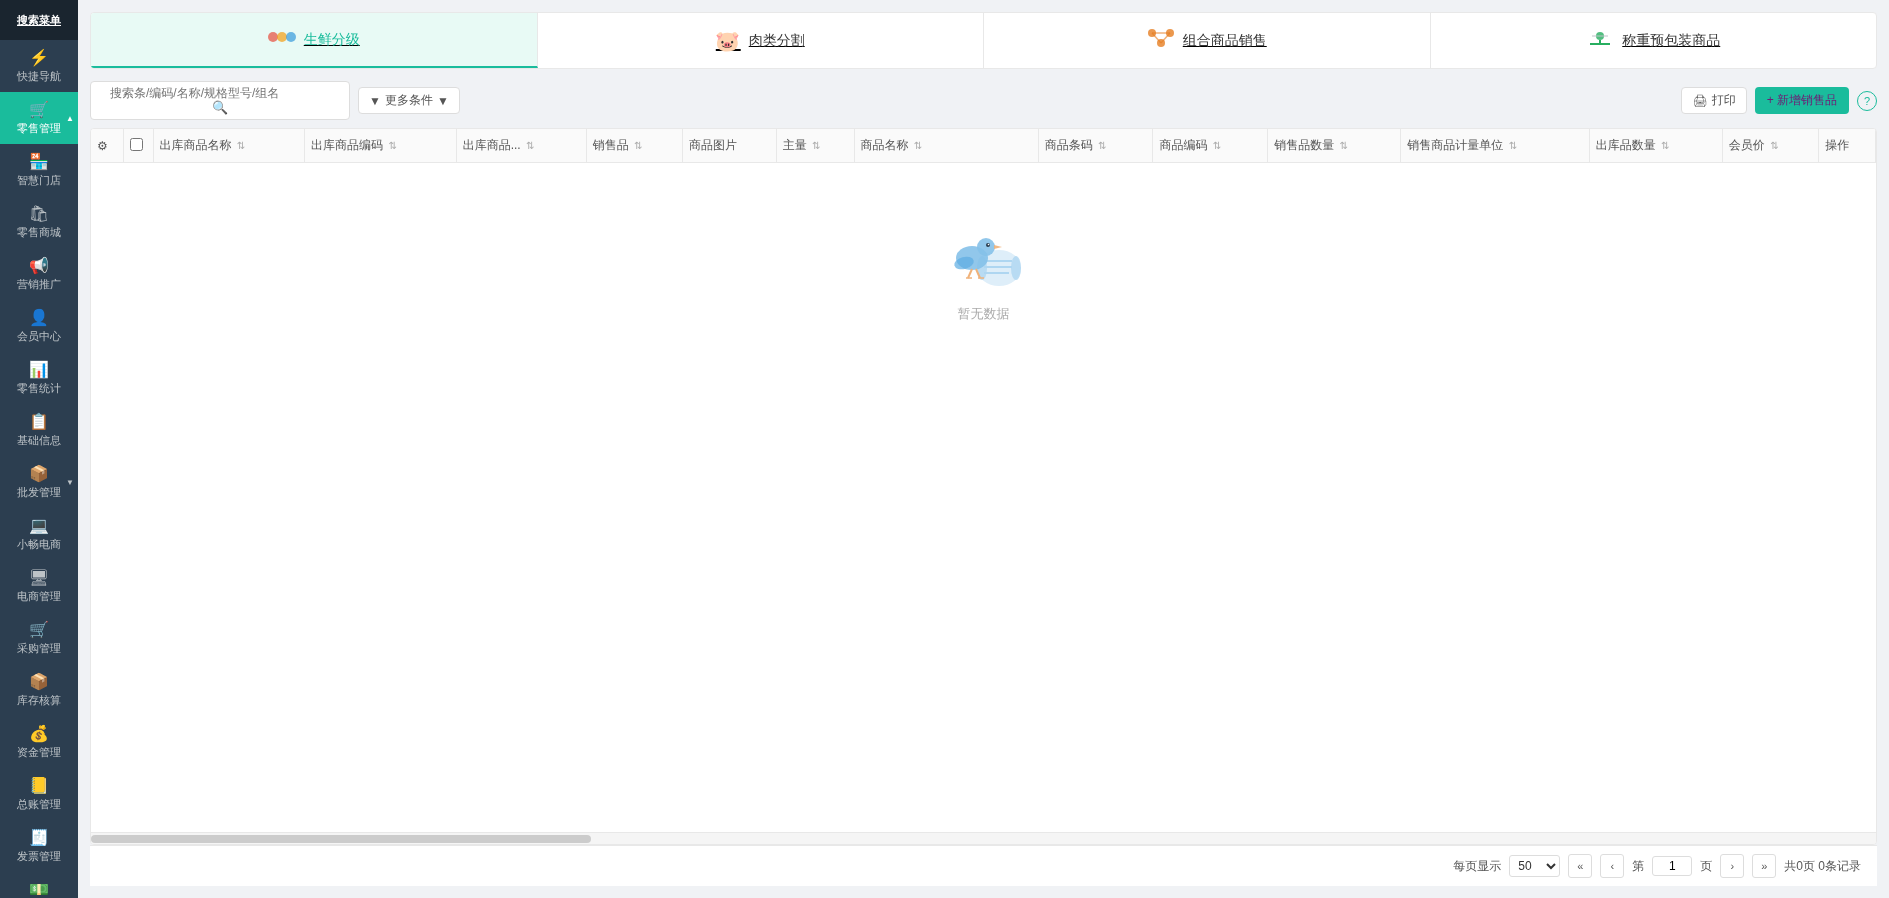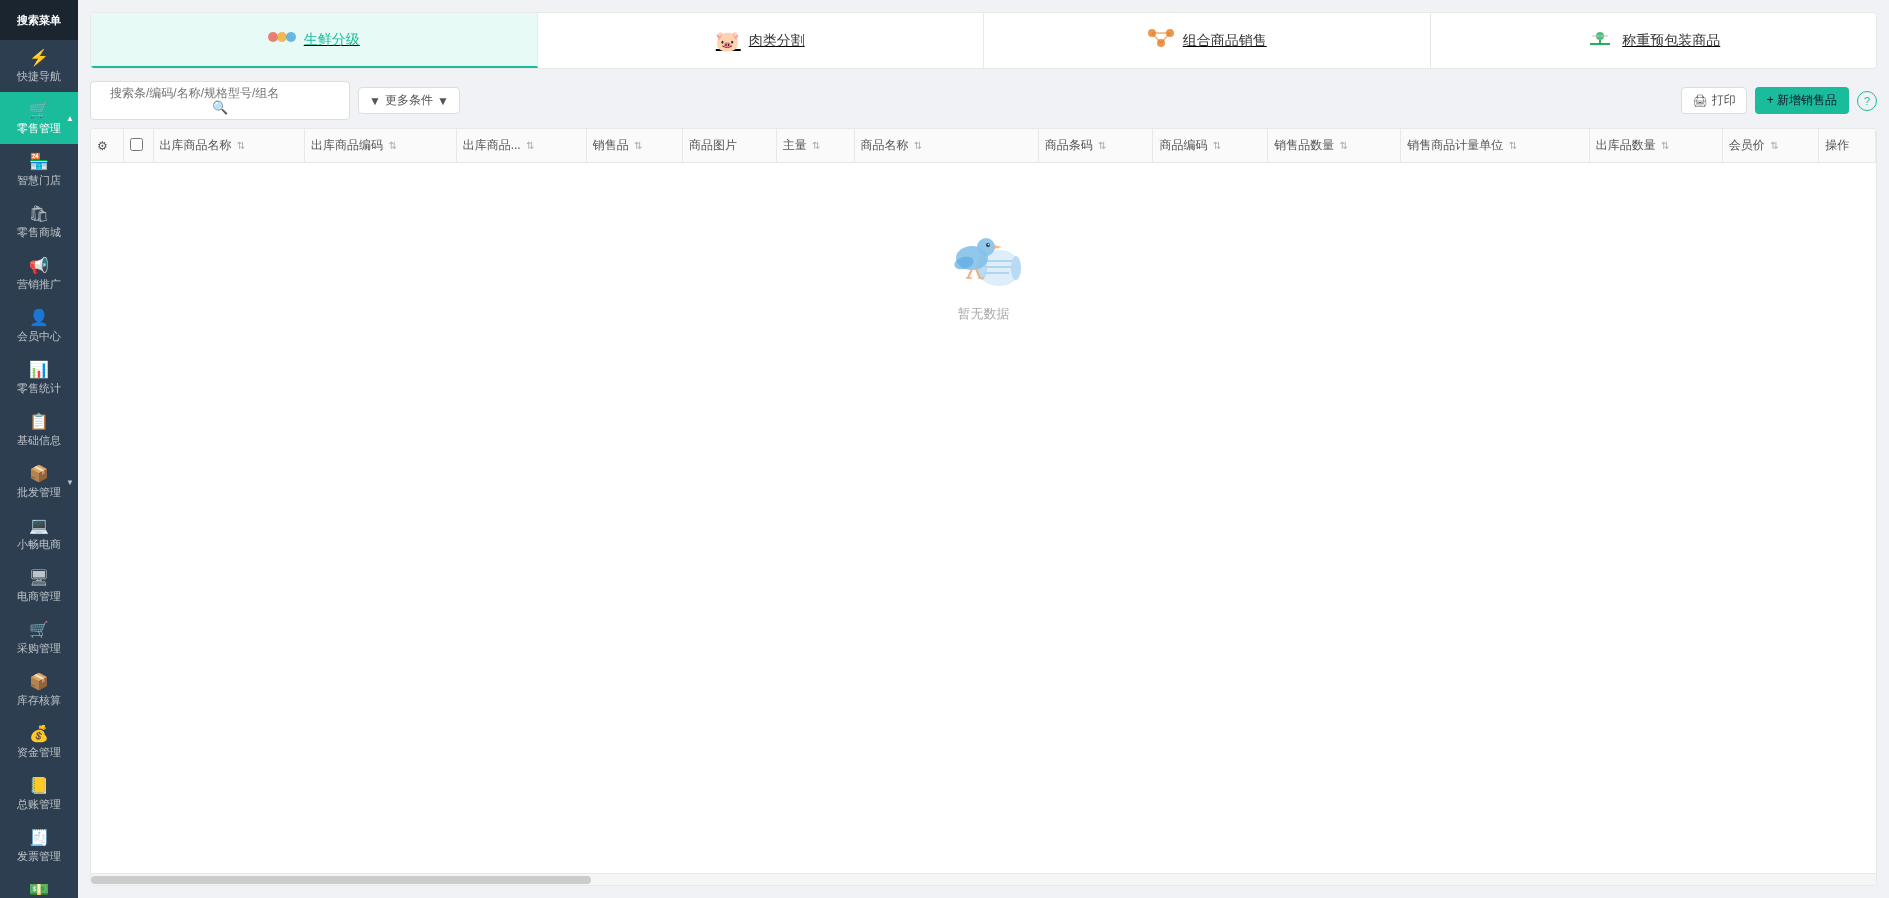--- a/index.html
+++ b/index.html
@@ -18,20 +18,21 @@
     }
     .sidebar-logo {
       background: #1a252f;
       color: #fff;
       text-align: center;
       padding: 10px 4px;
       font-size: 11px;
       font-weight: bold;
       height: 40px;
       line-height: 20px;
+      text-decoration: underline;
     }
     .sidebar-item {
       display: flex;
       flex-direction: column;
       align-items: center;
       justify-content: center;
       padding: 8px 4px;
       cursor: pointer;
       color: #bdc3c7;
       font-size: 11px;
@@ -164,21 +165,21 @@
       border: 1px solid #ddd; border-radius: 4px; padding: 4px 10px;
       background: #fff; cursor: pointer; font-size: 12px; color: #555;
     }
     .toolbar-right { margin-left: auto; display: flex; align-items: center; gap: 8px; }
     .print-btn {
       display: flex; align-items: center; gap: 4px;
       border: 1px solid #ddd; border-radius: 4px; padding: 4px 10px;
       background: #fff; cursor: pointer; font-size: 12px; color: #555;
     }
     .add-btn {
-      background: #1abc9c; color: #0f172a; border: none; border-radius: 4px;
+      background: #1abc9c; color: #701a75; border: none; border-radius: 4px;
       padding: 5px 12px; font-size: 12px; cursor: pointer; display: flex; align-items: center; gap: 4px;
     }
     .help-btn {
       width: 20px; height: 20px; border-radius: 50%; border: 1px solid #1abc9c;
       color: #1abc9c; display: flex; align-items: center; justify-content: center;
       font-size: 11px; cursor: pointer;
     }
 
     
     .table-container {
@@ -539,15 +540,31 @@
           </svg>
         </div>
         <span class="empty-text">暂无数据</span>
       </div>
 
       <div class="h-scrollbar-area">
         <div class="h-scrollbar-thumb"></div>
       </div>
     </div>
 
+    <div class="pagination-bar">
+      <span>每页显示</span>
+      <select class="page-size-select">
+        <option>50</option>
+        <option>20</option>
+        <option>100</option>
+      </select>
+      <button class="page-btn">«</button>
+      <button class="page-btn">‹</button>
+      <span>第</span>
+      <input type="text" class="page-input" value="1" style="">
+      <span>页</span>
+      <button class="page-btn">›</button>
+      <button class="page-btn">»</button>
+      <span>共0页 0条记录</span>
+    </div>
 
   </div>
 </div>
 
 </body></html>

